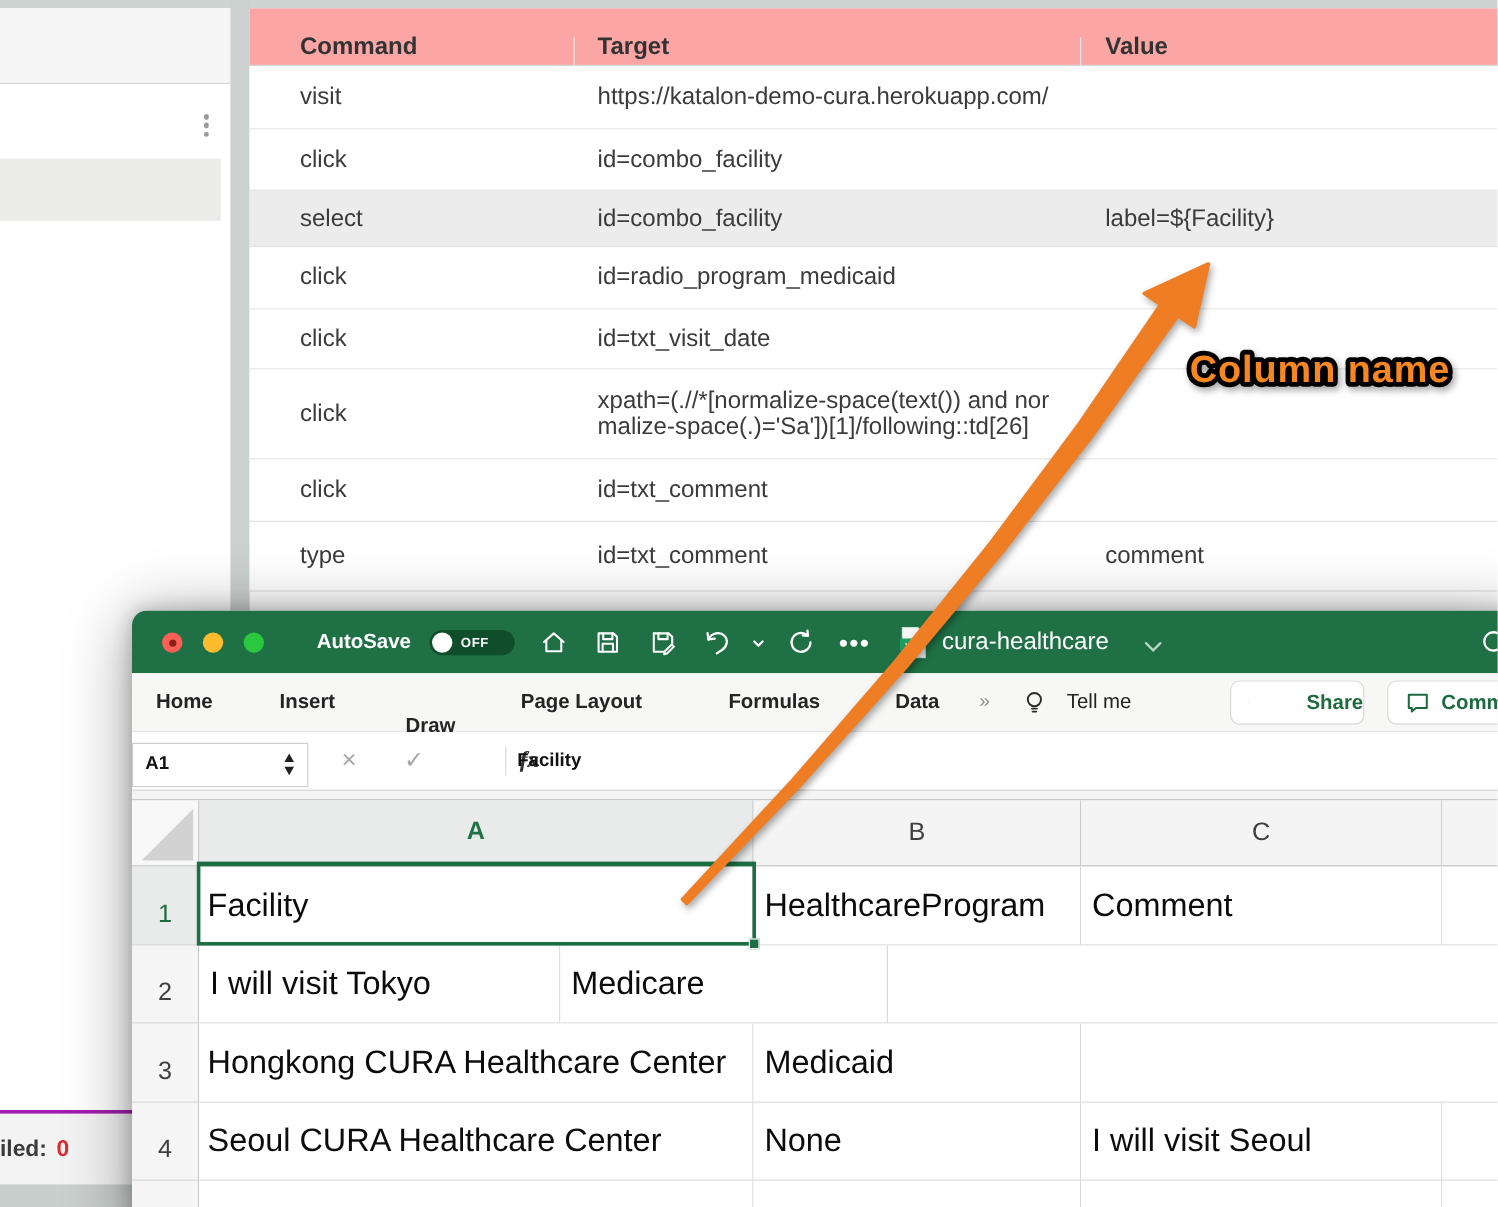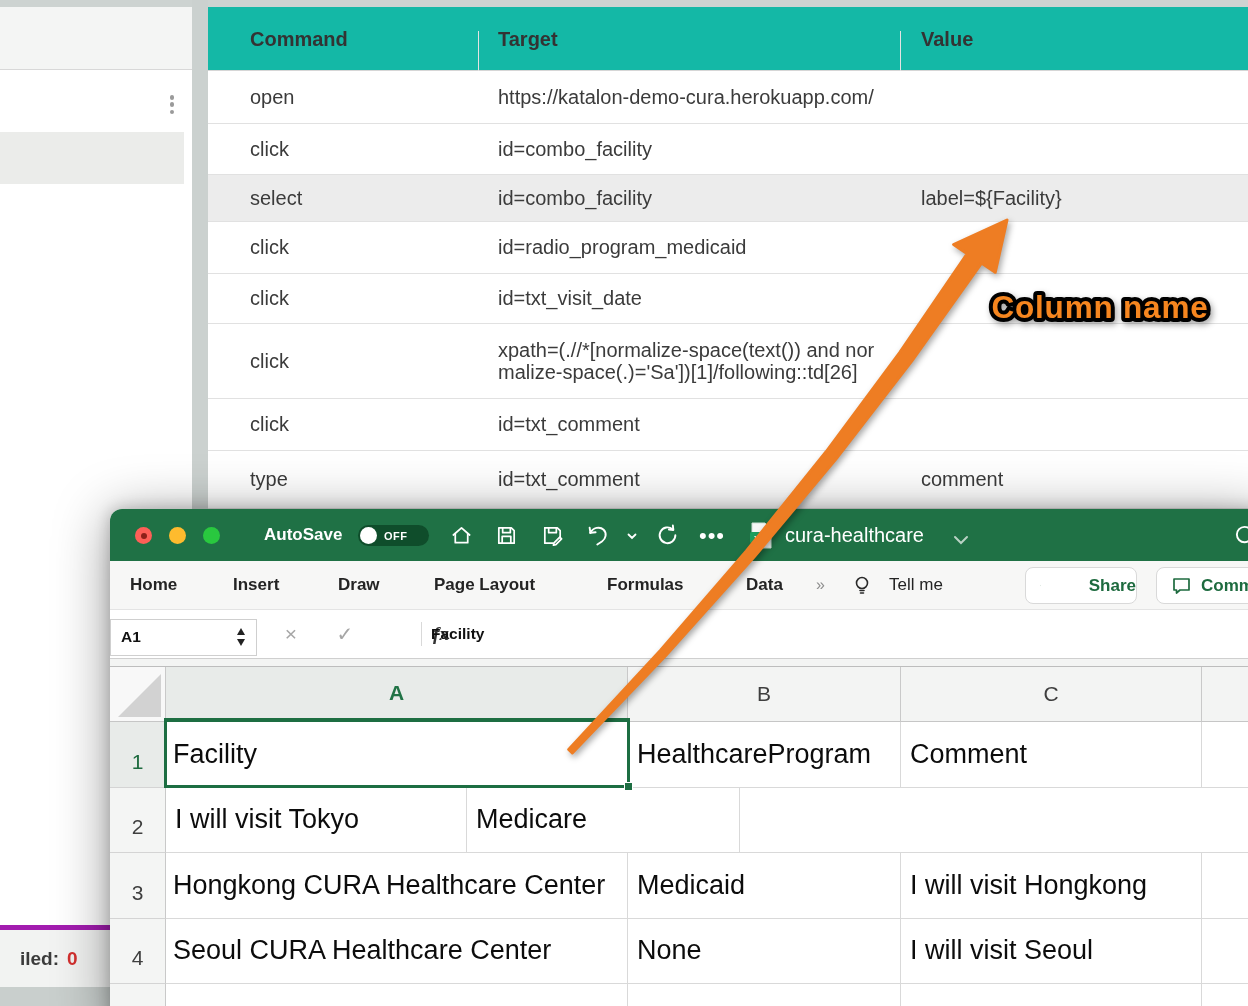--- a/index.html
+++ b/index.html
@@ -12,26 +12,26 @@
   .bottom-strip { position:absolute; left:0; top:987px; width:1248px; height:19px; background:#c9cfcd; }
   .v-divider { position:absolute; left:192px; top:0; width:16px; height:560px; background:#cbd1cf; }
 
   .sidebar { position:absolute; left:0; top:7px; width:192px; height:980px; background:#fff; }
   .sidebar-header { height:63px; background:#f4f5f4; border-bottom:1px solid #d8d8d8; }
   .sidebar-item-hover { position:relative; height:62px; background:#fff; }
   .kebab { position:absolute; right:17px; top:25px; width:6px; height:19px; display:flex; flex-direction:column; justify-content:space-between; align-items:center; }
   .kebab i { width:4.5px; height:4.5px; border-radius:50%; background:#9a9a9a; }
   .sidebar-item-selected { width:184px; height:52px; background:#ebecea; }
 
-  .status-footer { position:absolute; left:0; top:918px; width:192px; height:62px; background:#f2f3f2; border-top:5px solid #a21caf; display:flex; align-items:center;padding-left:20px; }
+  .status-footer { position:absolute; left:0; top:918px; width:192px; height:62px; background:#f2f3f2; border-top:3px solid #a21caf; display:flex; align-items:center; }
   .status-footer .lbl { font-size:19px; font-weight:700; color:#3b3b3b; margin-left:0px; }
   .status-footer .cnt { font-size:19px; font-weight:700; color:#d3302f; margin-left:8px; }
 
   .cmd-table { position:absolute; left:208px; top:7px; width:1040px; }
-  .cmd-head { position:relative; height:64px; background:#14b8a6; border-bottom:1px solid #d6d6d6; }
+  .cmd-head { position:relative; height:48px; background:#fca5a5; border-bottom:1px solid #d6d6d6; }
   .cmd-head .h { position:absolute; top:0; height:64px; display:flex; align-items:center; font-size:20px; font-weight:700; color:#333; }
   .h-command { left:42px; }
   .h-target { left:290px; }
   .h-value { left:713px; }
   .cmd-head .sep { position:absolute; top:24px; height:40px; width:1px; background:#e3e3e3; }
   .sep-1 { left:270px; }
   .sep-2 { left:692px; }
 
   .cmd-row { position:relative; display:flex; align-items:center; border-bottom:1px solid #e1e1e1; background:#fff; }
   .cmd-row.selected { background:#ececec; }
@@ -66,21 +66,21 @@
   .i-undo-chevron { left:515px; top:20px; width:14px; height:14px; }
   .i-redo { left:546px; }
   .i-ellipsis { position:absolute; left:589px; top:14px; width:26px; height:26px; display:flex; align-items:center; justify-content:center; color:#fff; font-size:22px; letter-spacing:1px; }
   .doc-icon { position:absolute; left:640px; top:13px; width:23px; height:27px; }
   .doc-title { position:absolute; left:675px; top:0; height:52px; display:flex; align-items:center; color:#fff; font-size:20px; font-weight:500; }
   .title-chevron { position:absolute; left:843px; top:22px; width:16px; height:10px; color:#b9d2c4; }
   .i-search { position:absolute; left:1124px; top:15px; width:23px; height:23px; color:#fff; }
 
   .ribbon { position:relative; height:49px; background:#f7f7f6; border-bottom:1px solid #e4e4e4; }
   .tab { position:absolute; top:0; height:48px; display:flex; align-items:center; font-size:17px; font-weight:700; color:#242424; }
-  .tab-home { left:20px; } .tab-insert { left:123px; } .tab-draw { left:228px; }
+  .tab-home { left:20px; } .tab-insert { left:123px; } .tab-draw { left:228px;margin-top:20px; }
   .tab-pagelayout { left:324px; } .tab-formulas { left:497px; } .tab-data { left:636px; }
   .tab-overflow { position:absolute; left:706px; top:0; height:48px; display:flex; align-items:center; color:#8f8f8f; font-size:16px; letter-spacing:-2px; }
   .bulb { position:absolute; left:741px; top:13px; width:22px; height:22px; color:#2a2a2a; }
   .tab-tellme { left:779px; font-weight:400; }
   .rb-btn { position:absolute; top:6px; height:37px; background:#fff; border:1px solid #d9d9d9; border-radius:8px; display:flex; align-items:center; color:#1e6b3f; font-size:17px; font-weight:700; }
   .btn-share { left:915px; width:112px;gap:39px; }
   .btn-comments { left:1046px; width:158px; }
   .rb-btn .ic { width:21px; height:21px; margin:0 9px 0 14px; }
   .rb-btn .ic svg { width:100%; height:100%; display:block; }
 
@@ -152,21 +152,21 @@
   <div class="cmd-table">
     <div class="cmd-head">
       <div class="h h-command">Command</div>
       <div class="h h-target">Target</div>
       <div class="h h-value">Value</div>
       <div class="sep sep-1"></div>
       <div class="sep sep-2"></div>
     </div>
 
     <div class="cmd-row" style="height:53px">
-      <span class="c-command">open</span>
+      <span class="c-command">visit</span>
       <span class="c-target">https://katalon-demo-cura.herokuapp.com/</span>
       <span class="c-value"></span>
     </div>
     <div class="cmd-row" style="height:51px">
       <span class="c-command">click</span>
       <span class="c-target">id=combo_facility</span>
       <span class="c-value"></span>
     </div>
     <div class="cmd-row selected" style="height:47px">
       <span class="c-command">select</span>
@@ -346,21 +346,20 @@
       <div class="grid-row">
         <div class="gr-num">2</div>
         <div class="gr-cell gc-c">I will visit Tokyo</div>
         <div class="gr-cell gc-b">Medicare</div>
         <div class="gr-cell gc-d"></div>
       </div>
       <div class="grid-row">
         <div class="gr-num">3</div>
         <div class="gr-cell gc-a">Hongkong CURA Healthcare Center</div>
         <div class="gr-cell gc-b">Medicaid</div>
-        <div class="gr-cell gc-c">I will visit Hongkong</div>
         <div class="gr-cell gc-d"></div>
       </div>
       <div class="grid-row">
         <div class="gr-num">4</div>
         <div class="gr-cell gc-a">Seoul CURA Healthcare Center</div>
         <div class="gr-cell gc-b">None</div>
         <div class="gr-cell gc-c">I will visit Seoul</div>
         <div class="gr-cell gc-d"></div>
       </div>
       <div class="grid-row">

